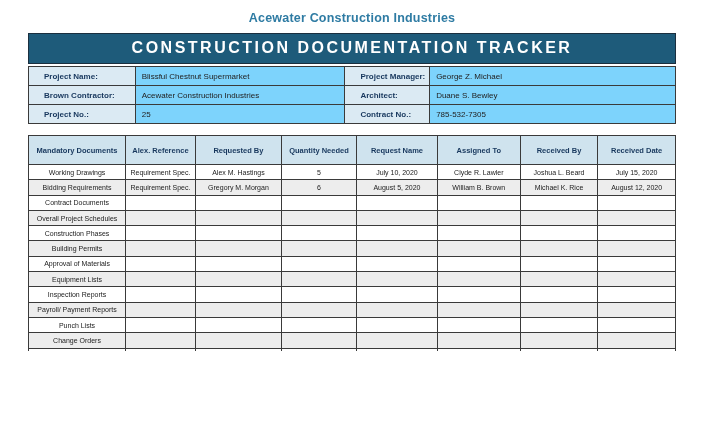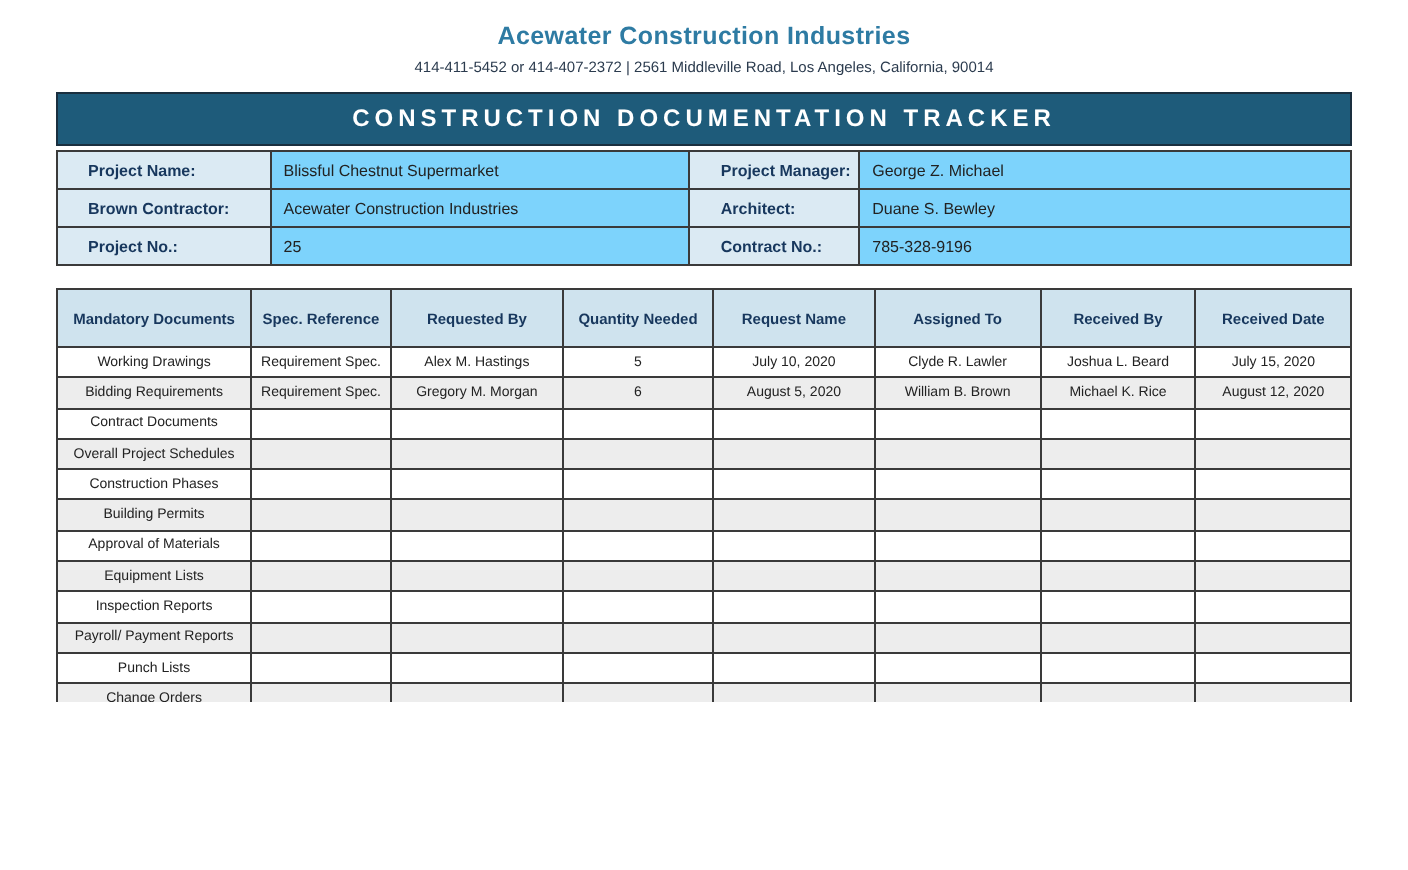--- a/index.html
+++ b/index.html
@@ -37,21 +37,21 @@
     margin-top:4px;
   }
 
   .title-bar{
     margin-top:8px;
     margin-bottom:2px;
     background:var(--title-bar-bg);
     border:1px solid #1a2f3f;
     color:#ffffff;
     text-align:center;
-    font-size:12px;
+    font-size:16px;
     font-weight:bold;
     letter-spacing:2.5px;
     padding:5px 0 6px 0;
   }
 
   table{border-collapse:collapse;width:100%;table-layout:fixed;}
   td,th{border:1px solid var(--border);overflow:hidden;white-space:nowrap;}
 
   .info-table td{height:19px;font-size:8px;vertical-align:middle;}
   .info-table .label-cell{
@@ -86,21 +86,20 @@
   }
   .tracker-table tr.alt td{background:var(--alt-row-bg);}
 </style>
 </head>
 <body>
 
 <div class="page">
   <div class="content">
 
     <div class="company-name">Acewater Construction Industries</div>
-    <div class="contact-line">414-411-5452 or 414-407-2372 | 2561 Middleville Road, Los Angeles, California, 90014</div>
 
     <div class="title-bar">CONSTRUCTION DOCUMENTATION TRACKER</div>
 
     <table class="info-table">
       <colgroup>
         <col style="width:16.5%">
           <col style="width:32.4%">
           <col style="width:13.1%">
           <col style="width:38%">
       </colgroup>
@@ -114,40 +113,40 @@
         <tr>
           <td class="label-cell">Brown Contractor:</td>
           <td class="value-cell">Acewater Construction Industries</td>
           <td class="label-cell">Architect:</td>
           <td class="value-cell">Duane S. Bewley</td>
         </tr>
         <tr>
           <td class="label-cell">Project No.:</td>
           <td class="value-cell">25</td>
           <td class="label-cell">Contract No.:</td>
-          <td class="value-cell">785-328-9196</td>
+          <td class="value-cell">785-532-7305</td>
         </tr>
       </tbody>
     </table>
 
     <table class="tracker-table">
       <colgroup>
         <col style="width:15%">
           <col style="width:10.8%">
           <col style="width:13.3%">
           <col style="width:11.6%">
         <col style="width:12.5%">
           <col style="width:12.8%">
           <col style="width:12%">
           <col style="width:12%">
       </colgroup>
       <thead>
         <tr>
             <th>Mandatory Documents</th>
-            <th>Spec. Reference</th>
+            <th>Alex. Reference</th>
             <th>Requested By</th>
             <th>Quantity Needed</th>
             <th>Request Name</th>
             <th>Assigned To</th>
             <th>Received By</th>
             <th>Received Date</th>
           </tr>
       </thead>
       <tbody>
           <tr>

